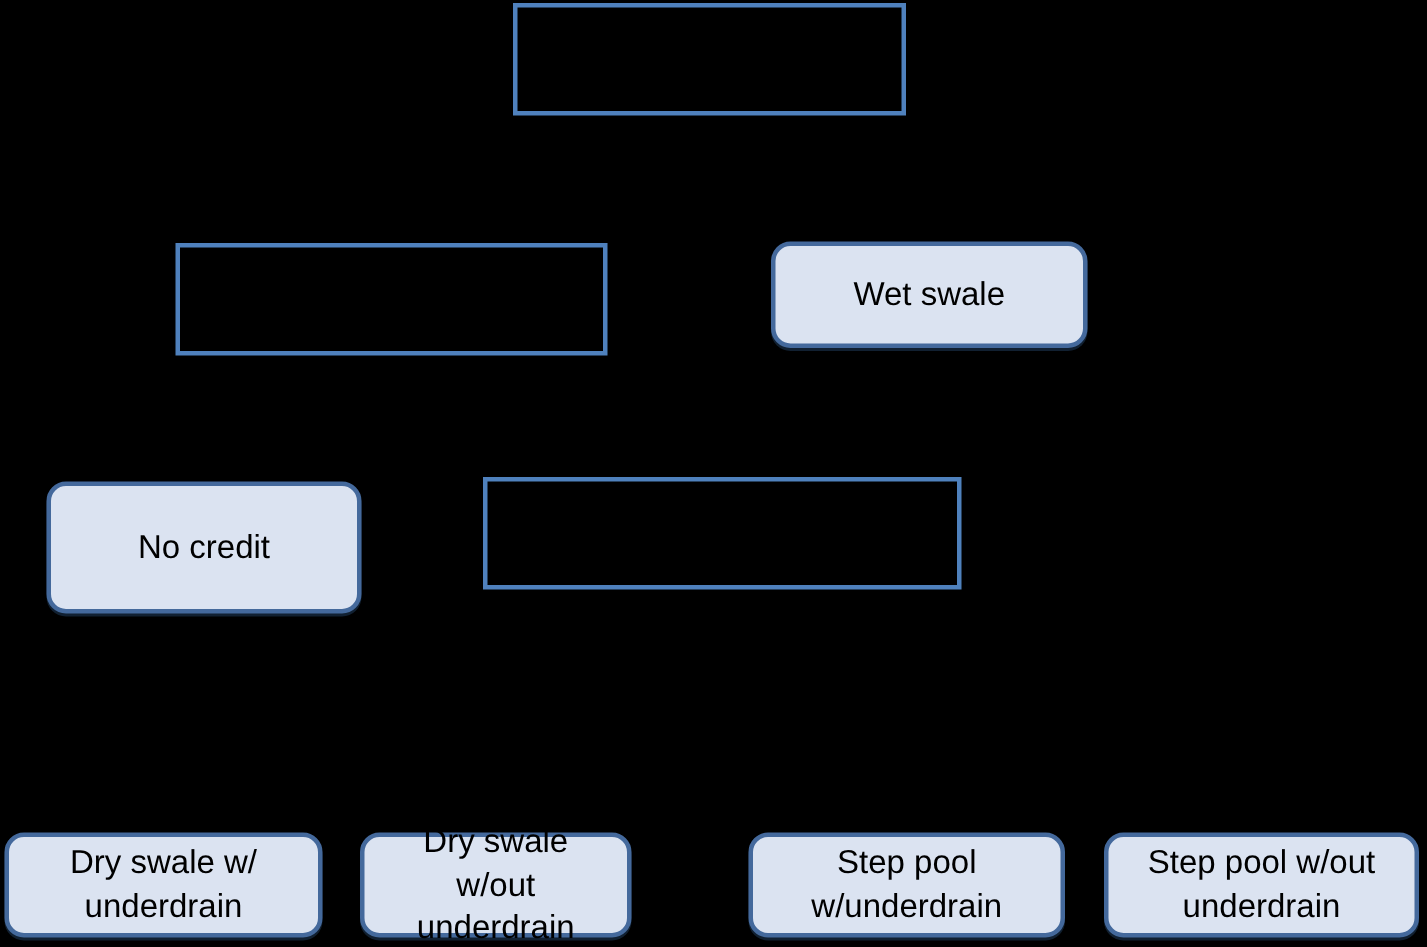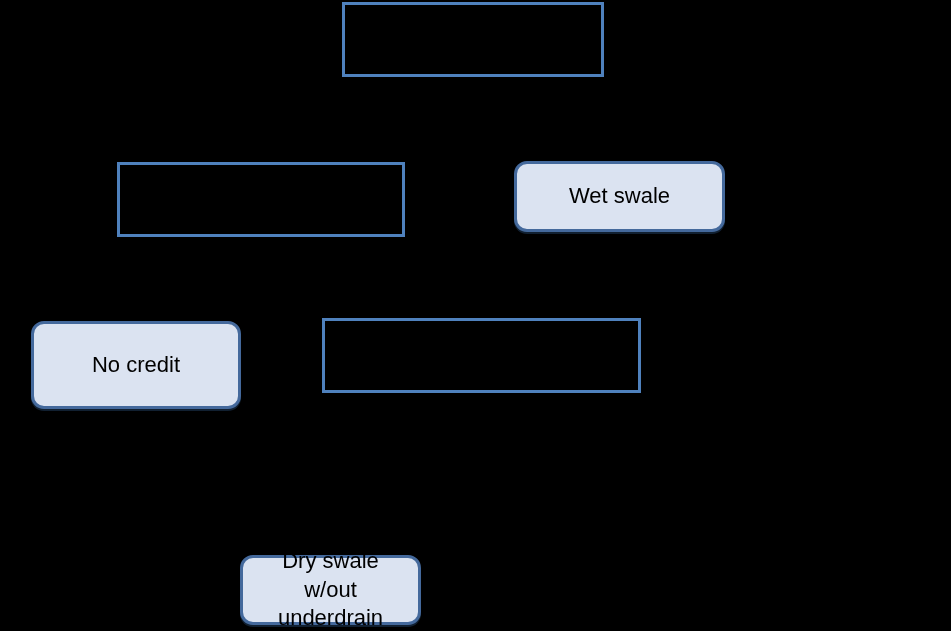--- a/index.html
+++ b/index.html
@@ -72,20 +72,29 @@
   </div>
 
   <div class="node rounded n3">
     <span class="label">No credit</span>
   </div>
 
   <div class="node rect n4">
     <span class="label"></span>
   </div>
 
+  <div class="node rounded n5">
+    <span class="label">Dry swale w/ underdrain</span>
+  </div>
 
   <div class="node rounded n6">
     <span class="label">Dry swale w/out underdrain</span>
   </div>
 
+  <div class="node rounded n7">
+    <span class="label">Step pool w/underdrain</span>
+  </div>
 
+  <div class="node rounded n8">
+    <span class="label">Step pool w/out underdrain</span>
+  </div>
 
 </div>
 
 </body></html>

